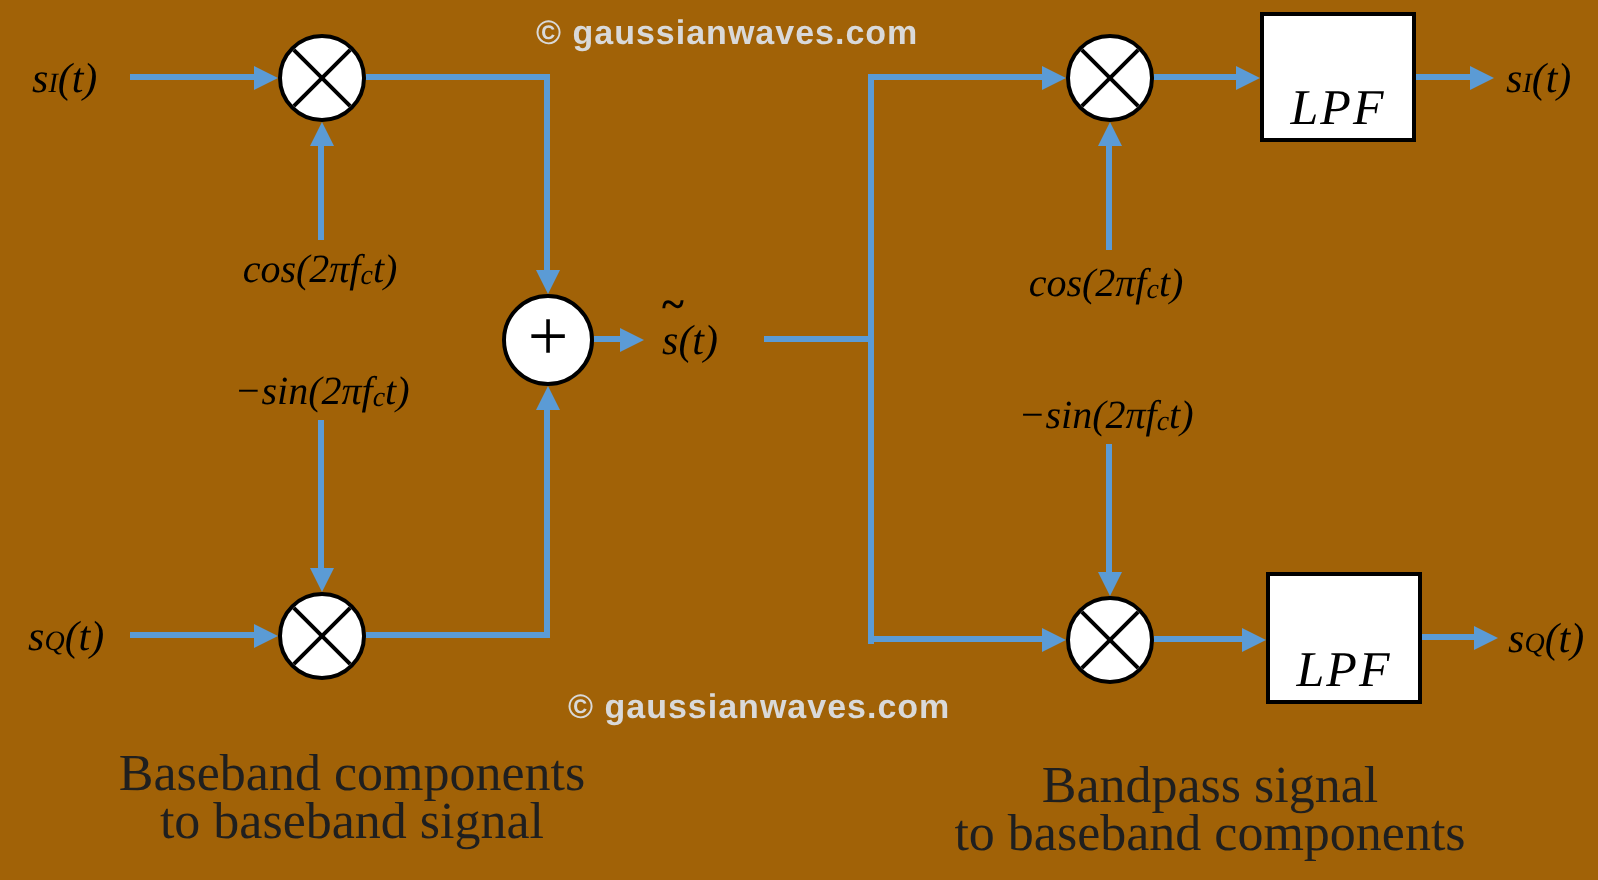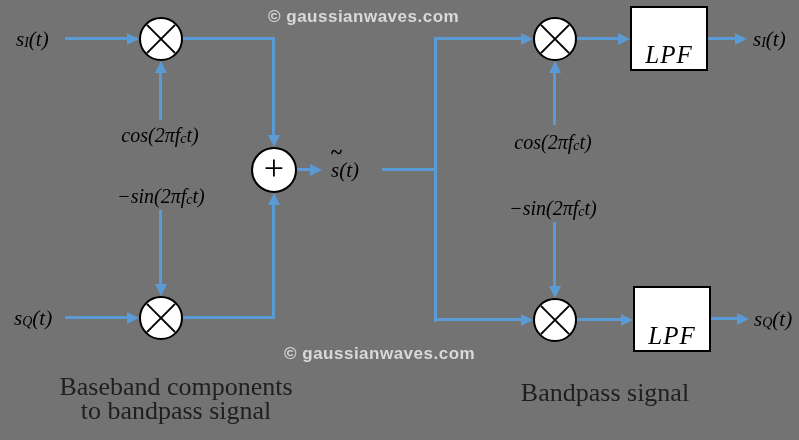--- a/index.html
+++ b/index.html
@@ -3,21 +3,21 @@
 <meta charset="utf-8">
 <style>
   :root{
     --blue:#5B9BD5;
     --ink:#000000;
     --caption:#1f1f1f;
     --wm:#d9d9d9;
   }
   html,body{margin:0;padding:0;background:#ffffff;}
   #canvas{
-    position:relative;width:799px;height:440px;background:#737373;overflow:hidden;
+    position:relative;width:799px;height:440px;background:#a16207;overflow:hidden;
     font-family:"Liberation Serif","DejaVu Serif",serif;
   }
   .hline{position:absolute;height:3px;background:var(--blue);}
   .vline{position:absolute;width:3px;background:var(--blue);}
   .arr{position:absolute;width:0;height:0;}
   .arr-r{border-top:6px solid transparent;border-bottom:6px solid transparent;border-left:12px solid var(--blue);}
   .arr-u{border-left:6px solid transparent;border-right:6px solid transparent;border-bottom:12px solid var(--blue);}
   .arr-d{border-left:6px solid transparent;border-right:6px solid transparent;border-top:12px solid var(--blue);}
   .mult{
     position:absolute;width:44px;height:44px;box-sizing:border-box;
@@ -205,19 +205,20 @@
   <div class="arr arr-r" style="left:737px;top:313px;"></div>
 
   <div class="siglabel" style="left:754px;top:304px;">
     <i>s</i>
       <sub>Q</sub>
       <i>(t)</i>
   </div>
 
   <div class="caption" style="left:36px;top:375px;width:280px;">
     <div>Baseband components</div>
-    <div>to bandpass signal</div>
+    <div>to baseband signal</div>
   </div>
   <div class="caption" style="left:463px;top:381px;width:284px;">
     <div>Bandpass signal</div>
+    <div>to baseband components</div>
   </div>
 
 </div>
 
 </body></html>

